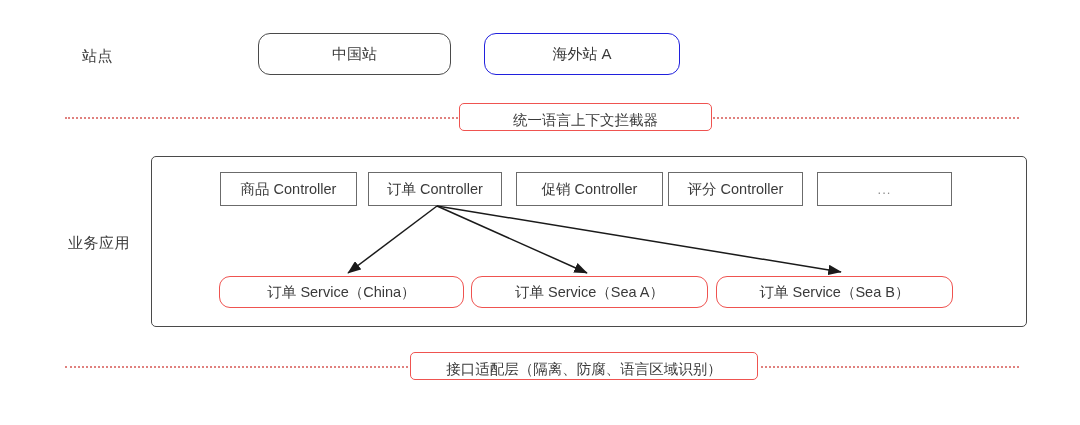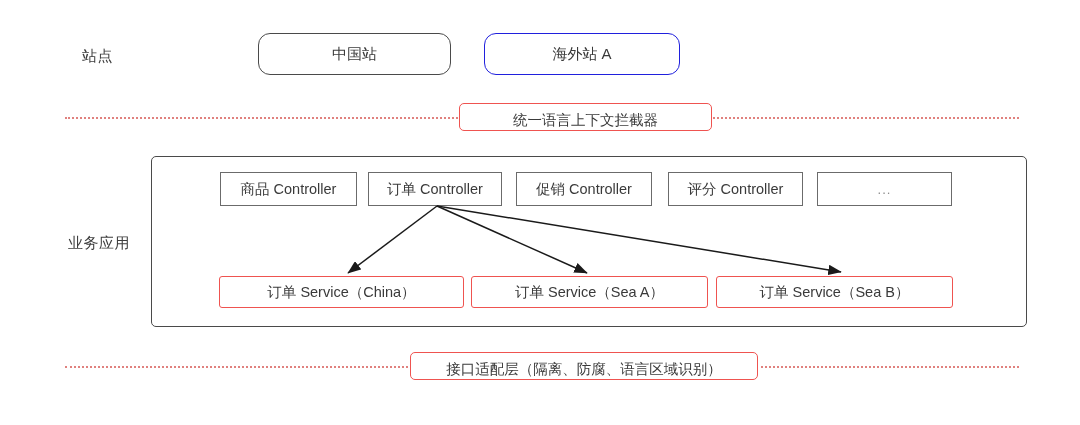--- a/index.html
+++ b/index.html
@@ -104,31 +104,31 @@
   .ctrl-box {
     top: 172px;
     height: 34px;
     border: 1.3px solid #6b6b6b;
     border-radius: 0;
     font-size: 14.5px;
     z-index: 2;
   }
   #ctrl-0 { left: 220px; width: 137px; }
   #ctrl-1 { left: 368px; width: 134px; }
-  #ctrl-2 { left: 516px; width: 136px; }
+  #ctrl-2 { left: 516px; width: 147px; }
   #ctrl-3 { left: 668px; width: 135px; }
   #ctrl-4 { left: 817px; width: 135px; }
   #ctrl-4 .node-text { color: #8d8d8d; font-size: 13px; letter-spacing: 1px; }
 
   
   .svc-box {
     top: 276px;
     height: 32px;
     border: 1.4px solid #ef5350;
-    border-radius: 3px;
+    border-radius: 11px;
     font-size: 14.5px;
     z-index: 2;
   }
   #svc-0 { left: 219px; width: 245px; }
   #svc-1 { left: 471px; width: 237px; }
   #svc-2 { left: 716px; width: 237px; }
 
   
   #arrow-layer {
     position: absolute;

